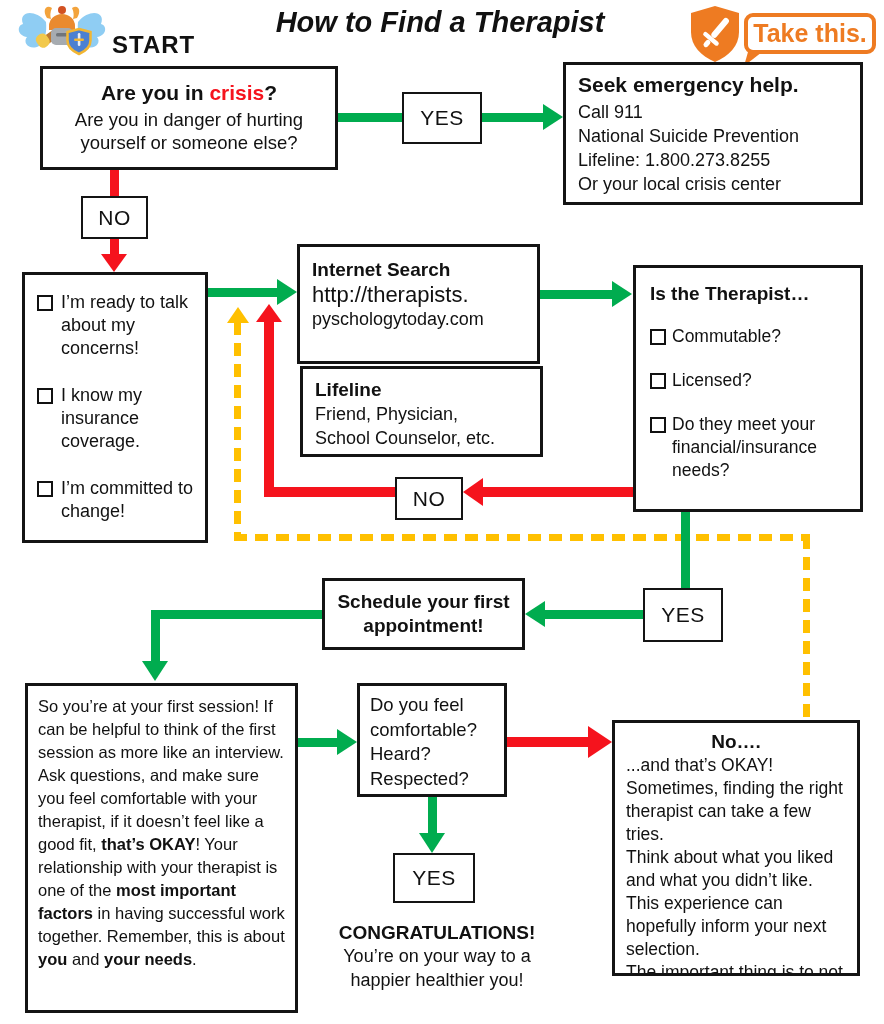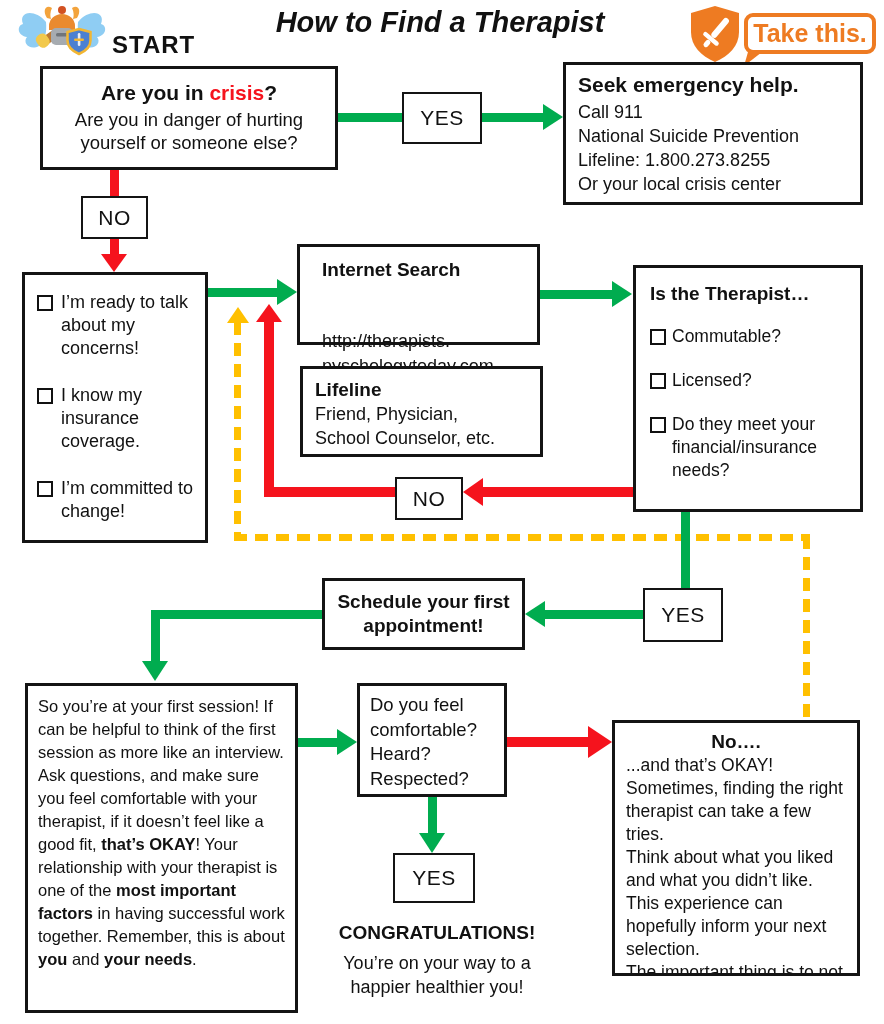--- a/index.html
+++ b/index.html
@@ -154,23 +154,23 @@
     <div class="cl-item">
       <span class="cb"></span>
       <span>I know my insurance coverage.</span>
     </div>
     <div class="cl-item">
       <span class="cb"></span>
       <span>I’m committed to change!</span>
     </div>
   </div>
 
-  <div class="box" style="left:297px;top:244px;width:243px;height:101px;padding:10px 22px;">
+  <div class="box" style="left:297px;top:244px;width:243px;height:120px;padding:10px 12px;">
     <div class="b-title" style="font-size:19px;line-height:25px;">Internet Search</div>
-    <div style="font-size:18px;line-height:25px;margin-top:47px;">http://therapists.</div>
+    <div style="font-size:22px;line-height:25px;">http://therapists.</div>
     <div style="font-size:18px;line-height:25px;">pyschologytoday.com</div>
   </div>
 
   <div class="box" style="left:300px;top:366px;width:243px;height:91px;padding:9px 12px;">
     <div class="b-title" style="font-size:19px;line-height:24px;">Lifeline</div>
     <div style="font-size:18px;line-height:24px;">Friend, Physician,</div>
     <div style="font-size:18px;line-height:24px;">School Counselor, etc.</div>
   </div>
 
   <div class="box" style="left:633px;top:265px;width:230px;height:247px;padding:14px 10px 0 14px;font-size:17.5px;line-height:23px;">
@@ -198,21 +198,21 @@
   <div class="label-box" style="left:643px;top:588px;width:80px;height:54px;">YES</div>
 
   <div class="box" style="left:25px;top:683px;width:273px;height:330px;padding:9px 10px;font-size:16.5px;line-height:23px;overflow:hidden;"><span>So you’re at your first session! If can be helpful to think of the first session as more like an interview. Ask questions, and make sure you feel comfortable with your therapist, if it doesn’t feel like a good fit, </span><span style="font-weight: 700;">that’s OKAY</span><span>! Your relationship with your therapist is one of the </span><span style="font-weight: 700;">most important factors</span><span> in having successful work together. Remember, this is about </span><span style="font-weight: 700;">you</span><span> and </span><span style="font-weight: 700;">your needs</span><span>.</span></div>
 
   <div class="box" style="left:357px;top:683px;width:150px;height:114px;padding:7px 10px;font-size:18.5px;line-height:24.5px;">Do you feel comfortable? Heard? Respected?</div>
 
   <div class="label-box" style="left:393px;top:853px;width:82px;height:50px;">YES</div>
 
   <div class="abs center" style="left:317px;top:921px;width:240px;">
     <div class="b-title" style="font-size:19px;line-height:24px;">CONGRATULATIONS!</div>
-    <div style="font-size:18px;line-height:23.5px;margin-top:7px;">You’re on your way to  a</div>
+    <div style="font-size:18px;line-height:23.5px;">You’re on your way to  a</div>
     <div style="font-size:18px;line-height:23.5px;">happier healthier you!</div>
   </div>
 
   <div class="box" style="left:612px;top:720px;width:248px;height:256px;padding:7px 11px;font-size:17.5px;line-height:23px;overflow:hidden;">
     <div class="b-title center" style="font-size:19px;line-height:24px;">No….</div>
     <div>...and that’s OKAY!</div>
     <div>Sometimes, finding the right therapist can take a few tries.</div>
     <div>Think about what you liked and what you didn’t like. This experience can hopefully inform your next selection.</div>
     <div>The important thing is to not give up!</div>
   </div>

